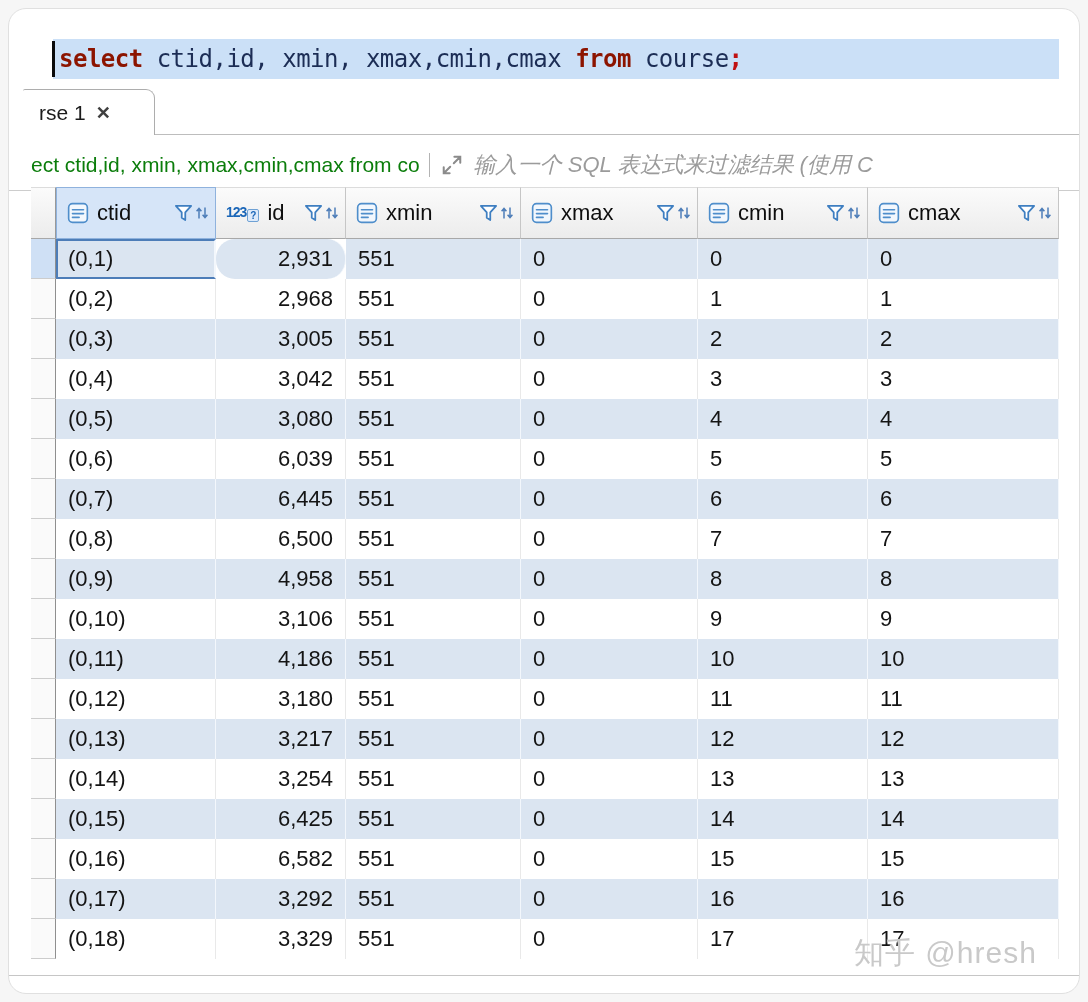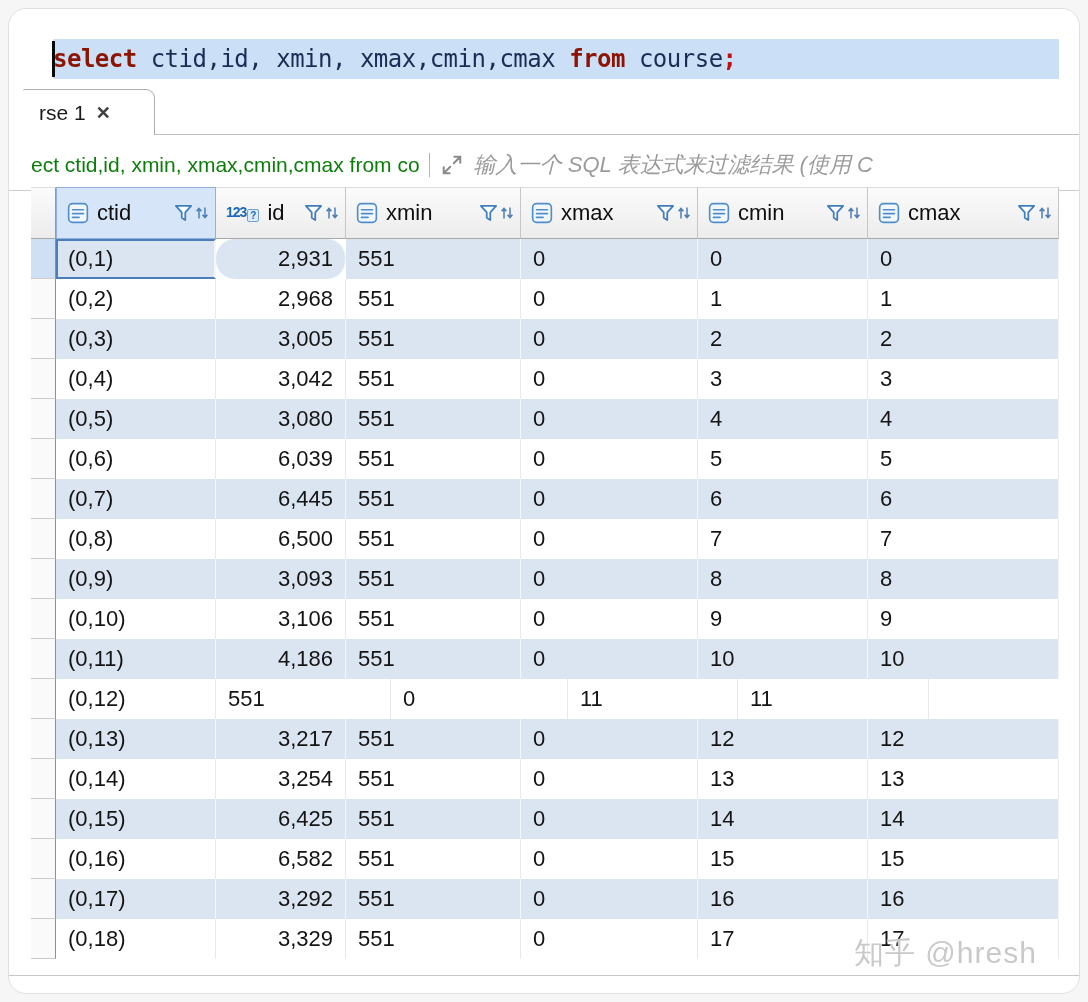--- a/index.html
+++ b/index.html
@@ -14,21 +14,21 @@
 
   
   .sql-selection{
     position:absolute;left:44px;top:30px;width:1006px;height:40px;
     background:var(--selection-bg,#cbe0f7);
     display:flex;align-items:center;
   }
   .caret{position:absolute;left:-1px;top:2px;width:3px;height:36px;background:#0a0a0a;}
   .sql-text{
     font-family:"DejaVu Sans Mono",monospace;font-size:24px;
-    white-space:pre;letter-spacing:-0.5px;
+    white-space:pre;margin-left:6px;letter-spacing:-0.5px;
   }
   .tok-keyword{color:var(--keyword,#8c1400);font-weight:bold;}
   .tok-plain{color:var(--identifier,#1c2d55);}
   .tok-punct{color:#c01111;font-weight:bold;}
 
   
   .tab{
     position:absolute;left:14px;top:80px;width:132px;height:46px;background:#fff;
     border-top:1px solid #adadad;border-right:1px solid #adadad;
     border-top-right-radius:9px;border-top-left-radius:2px;
@@ -296,21 +296,21 @@
           <div class="cell" style="width: 160px; justify-content: flex-start;">(0,8)</div>
           <div class="cell" style="width: 130px; justify-content: flex-end;">6,500</div>
           <div class="cell" style="width: 175px; justify-content: flex-start;">551</div>
           <div class="cell" style="width: 177px; justify-content: flex-start;">0</div>
           <div class="cell" style="width: 170px; justify-content: flex-start;">7</div>
           <div class="cell" style="width: 191px; justify-content: flex-start;">7</div>
         </div>
         <div class="row blue">
           <div class="rowhead"></div>
           <div class="cell" style="width: 160px; justify-content: flex-start;">(0,9)</div>
-          <div class="cell" style="width: 130px; justify-content: flex-end;">3,093</div>
+          <div class="cell" style="width: 130px; justify-content: flex-end;">4,958</div>
           <div class="cell" style="width: 175px; justify-content: flex-start;">551</div>
           <div class="cell" style="width: 177px; justify-content: flex-start;">0</div>
           <div class="cell" style="width: 170px; justify-content: flex-start;">8</div>
           <div class="cell" style="width: 191px; justify-content: flex-start;">8</div>
         </div>
         <div class="row white">
           <div class="rowhead"></div>
           <div class="cell" style="width: 160px; justify-content: flex-start;">(0,10)</div>
           <div class="cell" style="width: 130px; justify-content: flex-end;">3,106</div>
           <div class="cell" style="width: 175px; justify-content: flex-start;">551</div>
@@ -323,20 +323,21 @@
           <div class="cell" style="width: 160px; justify-content: flex-start;">(0,11)</div>
           <div class="cell" style="width: 130px; justify-content: flex-end;">4,186</div>
           <div class="cell" style="width: 175px; justify-content: flex-start;">551</div>
           <div class="cell" style="width: 177px; justify-content: flex-start;">0</div>
           <div class="cell" style="width: 170px; justify-content: flex-start;">10</div>
           <div class="cell" style="width: 191px; justify-content: flex-start;">10</div>
         </div>
         <div class="row white">
           <div class="rowhead"></div>
           <div class="cell" style="width: 160px; justify-content: flex-start;">(0,12)</div>
+          <div class="cell" style="width: 130px; justify-content: flex-end;">3,180</div>
           <div class="cell" style="width: 175px; justify-content: flex-start;">551</div>
           <div class="cell" style="width: 177px; justify-content: flex-start;">0</div>
           <div class="cell" style="width: 170px; justify-content: flex-start;">11</div>
           <div class="cell" style="width: 191px; justify-content: flex-start;">11</div>
         </div>
         <div class="row blue">
           <div class="rowhead"></div>
           <div class="cell" style="width: 160px; justify-content: flex-start;">(0,13)</div>
           <div class="cell" style="width: 130px; justify-content: flex-end;">3,217</div>
           <div class="cell" style="width: 175px; justify-content: flex-start;">551</div>

